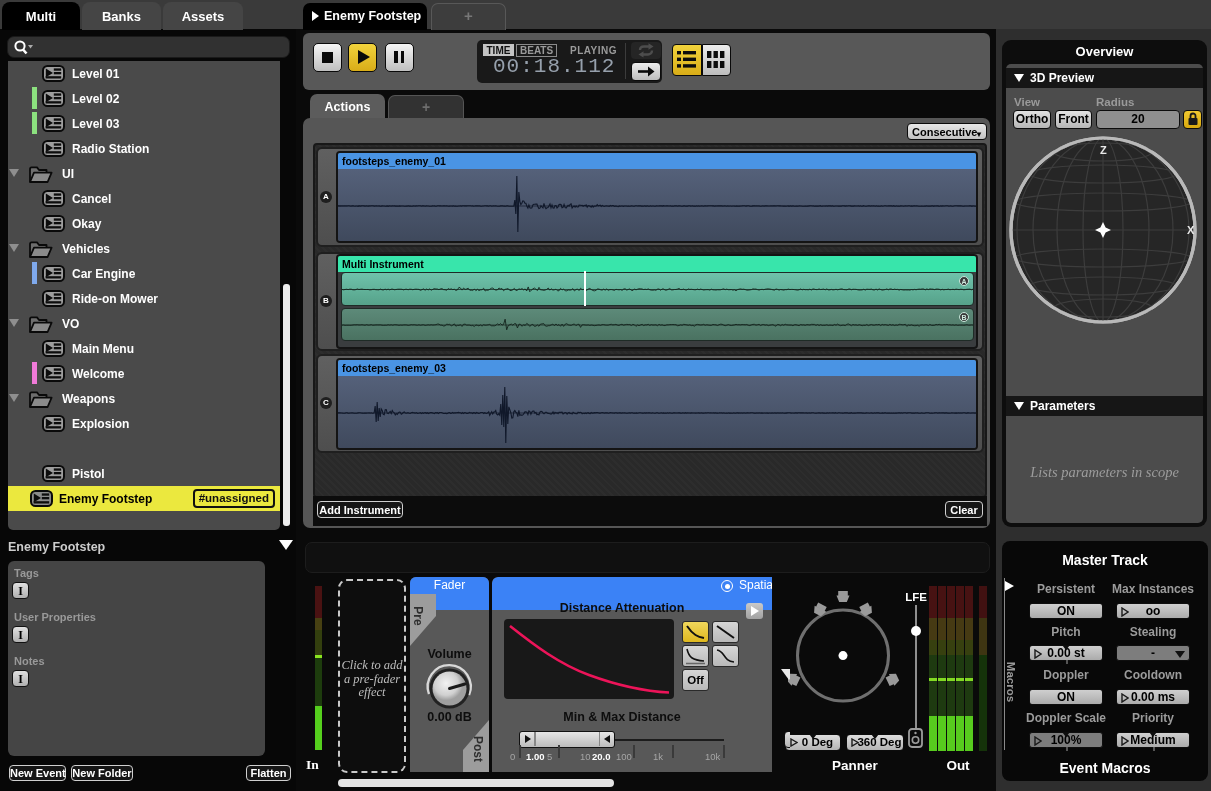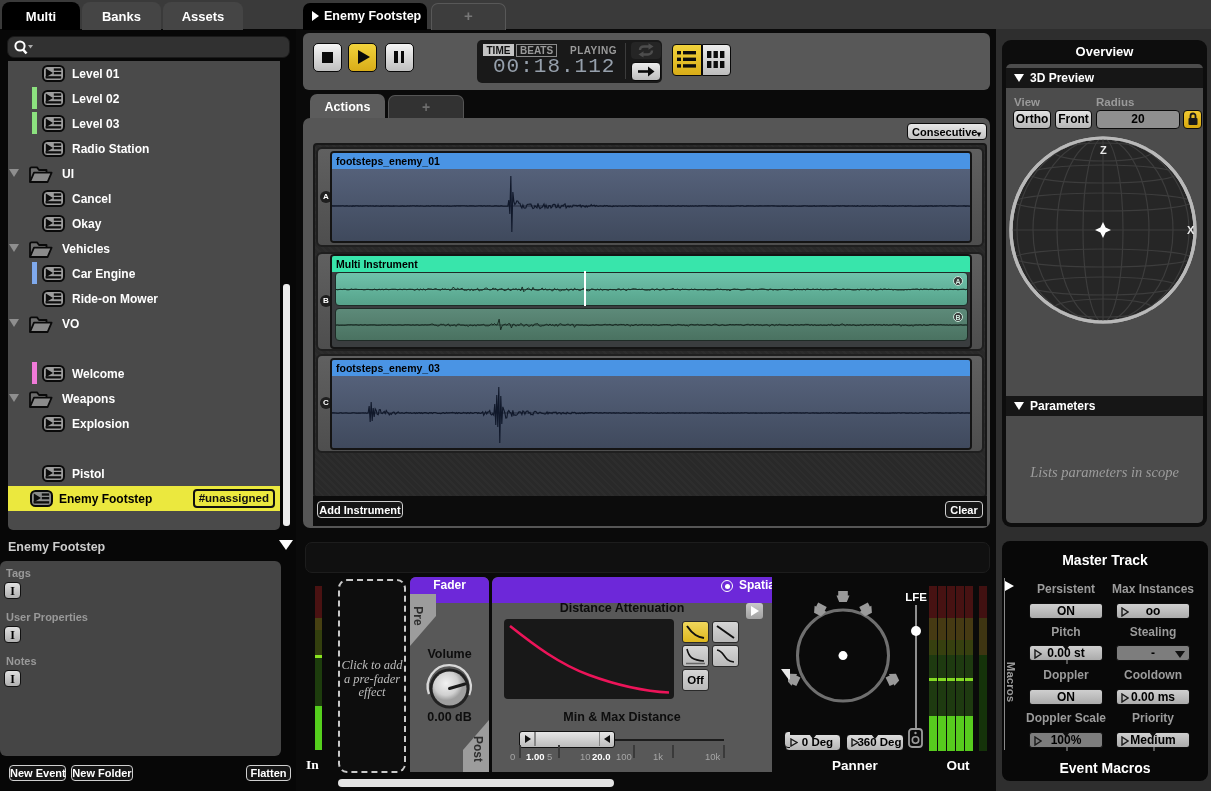--- a/index.html
+++ b/index.html
@@ -17,21 +17,21 @@
 #tree { left:8px; top:61px; width:272px; height:469px; border-radius:0 0 5px 5px; background:#4a4a4a; overflow:hidden; }
 .trow { position:absolute; left:0; width:272px; height:25px; }
 .trow .txt { position:absolute; top:5.5px; font-size:12px; font-weight:bold; color:#fff; }
 .cbar { position:absolute; left:24px; top:1px; width:5px; height:22px; }
 .eicon { position:absolute; top:4px; }
 .ficon { position:absolute; top:3px; }
 .ftri { position:absolute; left:1px; top:8px; width:0; height:0;
   border-left:5.5px solid transparent; border-right:5.5px solid transparent; border-top:8px solid #8f8f8f; }
 #scrollthumb { left:283px; top:284px; width:7px; height:242px; background:#ededed; border-radius:3px; }
 #efheader { left:0; top:536px; width:296px; height:24px; color:#ccc; }
-#props { left:0; top:561px; width:281px; height:195px; background:#454545; border-radius:6px; }
+#props { left:8px; top:561px; width:257px; height:195px; background:#454545; border-radius:6px; }
 .plabel { position:absolute; font-size:11px; font-weight:bold; color:#999; }
 .ibtn { position:absolute; width:17px; height:17px; border-radius:4px; border:1px solid #111;
   background:linear-gradient(#e0e0e0,#b0b0b0); color:#000; font-size:12px; font-weight:bold;
   text-align:center; line-height:16px; font-family:"Liberation Serif",serif; }
 .lbtn { position:absolute; height:16px; white-space:nowrap; background:#161616; border:1px solid #cfcfcf; border-radius:4px;
   color:#fff; font-size:11px; font-weight:bold; text-align:center; }
 
 #centerblack { left:296px; top:29px; width:700px; height:762px; background:#0a0a0a; }
 .ctab { top:3px; height:27px; border-radius:7px 7px 0 0; }
 #transport { left:303px; top:33px; width:687px; height:57px; background:#585858; border-radius:6px; }
@@ -41,33 +41,33 @@
 #timebox { position:absolute; left:174px; top:7px; width:185px; height:43px; background:#191919; border-radius:5px; }
 #actionstrip { left:303px; top:90px; width:687px; height:28px; }
 #mainpanel { left:303px; top:118px; width:687px; height:410px; background:#565656; border-radius:7px; }
 #trackarea { position:absolute; left:10px; top:25px; width:674px; height:355px; background:#2e2e2e;
   border:2px solid #181818; border-radius:4px;
   background-image:repeating-linear-gradient(45deg,#2d2d2d 0 2px,#292929 2px 5px); }
 .rowbox { position:absolute; left:1px; width:668px; height:100px; background:linear-gradient(#606060,#4e4e4e);
   border:2px solid #1f1f1f; border-radius:6px; }
 .badge { position:absolute; left:2px; top:44px; width:12px; height:12px; border-radius:50%;
   background:#1f1f1f; color:#fff; font-size:8px; font-weight:bold; text-align:center; line-height:12px; }
-.inst { position:absolute; left:12px; top:3px; width:642px; height:92px; border:2px solid #141414;
+.inst { position:absolute; left:18px; top:3px; width:642px; height:92px; border:2px solid #141414;
   border-radius:4px; overflow:hidden; }
 .insthead { position:absolute; left:0; top:0; width:100%; height:16px; font-size:10.5px; font-weight:bold;
   color:#000; padding-left:4px; line-height:16px; }
 .pill { position:absolute; width:10px; height:10px; border-radius:50%; background:#3a3a3a;
   border:1px solid #c8e8da; color:#cfe9de; font-size:7px; font-weight:bold; text-align:center; line-height:10px; }
 #addclear { left:313px; top:496px; width:674px; height:30px; background:#0c0c0c; }
 
 #deckbar { left:305px; top:542px; width:685px; height:31px; background:#101010;
   border:1px solid #1d1d1d; border-radius:7px; }
 .panel { position:absolute; background:#585858; border-radius:6px 6px 0 0; }
-.phead { position:absolute; top:0; left:0; width:100%; height:26px; background:#6d28d9;
-  border-radius:6px 6px 0 0; color:#fff; font-size:12px; font-weight:bold; text-align:center; line-height:17px; }
+.phead { position:absolute; top:0; left:0; width:100%; height:33px; background:#3b82f6;
+  border-radius:6px 6px 0 0; color:#fff; font-size:12px; font-weight:normal; text-align:center; line-height:17px; }
 .knoblabel { position:absolute; width:100%; text-align:center; color:#0d0d0d; font-size:12.5px; font-weight:bold; }
 .curvebtn { position:absolute; width:27px; height:22px; border-radius:3px; border:1px solid #2a2a2a;
   background:linear-gradient(#d6d6d6,#b9b9b9); }
 .curvebtn.yel { background:linear-gradient(#f0d75c,#dfb81e); }
 .degbtn { position:absolute; top:0; height:17px; background:linear-gradient(#dedede,#b4b4b4);
   border:1.5px solid #0c0c0c; border-radius:4px; color:#000; font-size:12px; font-weight:bold; }
 .macbtn { position:absolute; width:74px; height:16px; background:linear-gradient(#cfcfcf,#ababab);
   border:1px solid #0e0e0e; border-radius:3px; color:#000; font-size:12px; font-weight:bold;
   text-align:center; line-height:15px; }
 .maclab { position:absolute; width:100px; text-align:center; color:#9b9b9b; font-size:12px; font-weight:bold; }
@@ -198,20 +198,30 @@
       </svg>
       <span class="txt" style="left:64px;">Ride-on Mower</span>
     </div>
 <div class="trow" style="top:250px">
       <span class="ftri"></span>
       <svg class="ficon" style="left:20px" width="26" height="21" viewBox="0 0 26 21">
         <path d="M2 18 L2 5 Q2 3.4 3.6 3.4 L9 3.4 L11 6 L18.5 6 L18.5 8" fill="#6e6e6e" stroke="#0a0a0a" stroke-width="1.8" stroke-linejoin="round"></path>
         <path d="M2 18 L6 8.6 L23.6 8.6 L19.6 18 Z" fill="#8a8a8a" stroke="#0a0a0a" stroke-width="1.8" stroke-linejoin="round"></path>
       </svg>
       <span class="txt" style="left:54px;">VO</span>
+    </div>
+<div class="trow" style="top:275px">
+      <svg class="eicon" style="left:34px" width="23" height="17" viewBox="0 0 23 17">
+        <rect x="1" y="1" width="21" height="15" rx="4.5" fill="#9e9e9e" stroke="#0a0a0a" stroke-width="2"></rect>
+        <path d="M3.8 3.6 L11 7.9 L3.8 12.2 Z" fill="#0d0d0d"></path>
+        <rect x="11.8" y="3.4" width="7.4" height="2.3" fill="#0d0d0d"></rect>
+        <rect x="11.8" y="7" width="7.4" height="2.3" fill="#0d0d0d"></rect>
+        <rect x="3.6" y="11.2" width="15.6" height="2.3" fill="#0d0d0d"></rect>
+      </svg>
+      <span class="txt" style="left:64px;">Main Menu</span>
     </div>
 <div class="trow" style="top:300px">
       <span class="cbar" style="background:#f07ad8"></span>
       <svg class="eicon" style="left:34px" width="23" height="17" viewBox="0 0 23 17">
         <rect x="1" y="1" width="21" height="15" rx="4.5" fill="#9e9e9e" stroke="#0a0a0a" stroke-width="2"></rect>
         <path d="M3.8 3.6 L11 7.9 L3.8 12.2 Z" fill="#0d0d0d"></path>
         <rect x="11.8" y="3.4" width="7.4" height="2.3" fill="#0d0d0d"></rect>
         <rect x="11.8" y="7" width="7.4" height="2.3" fill="#0d0d0d"></rect>
         <rect x="3.6" y="11.2" width="15.6" height="2.3" fill="#0d0d0d"></rect>
       </svg>

